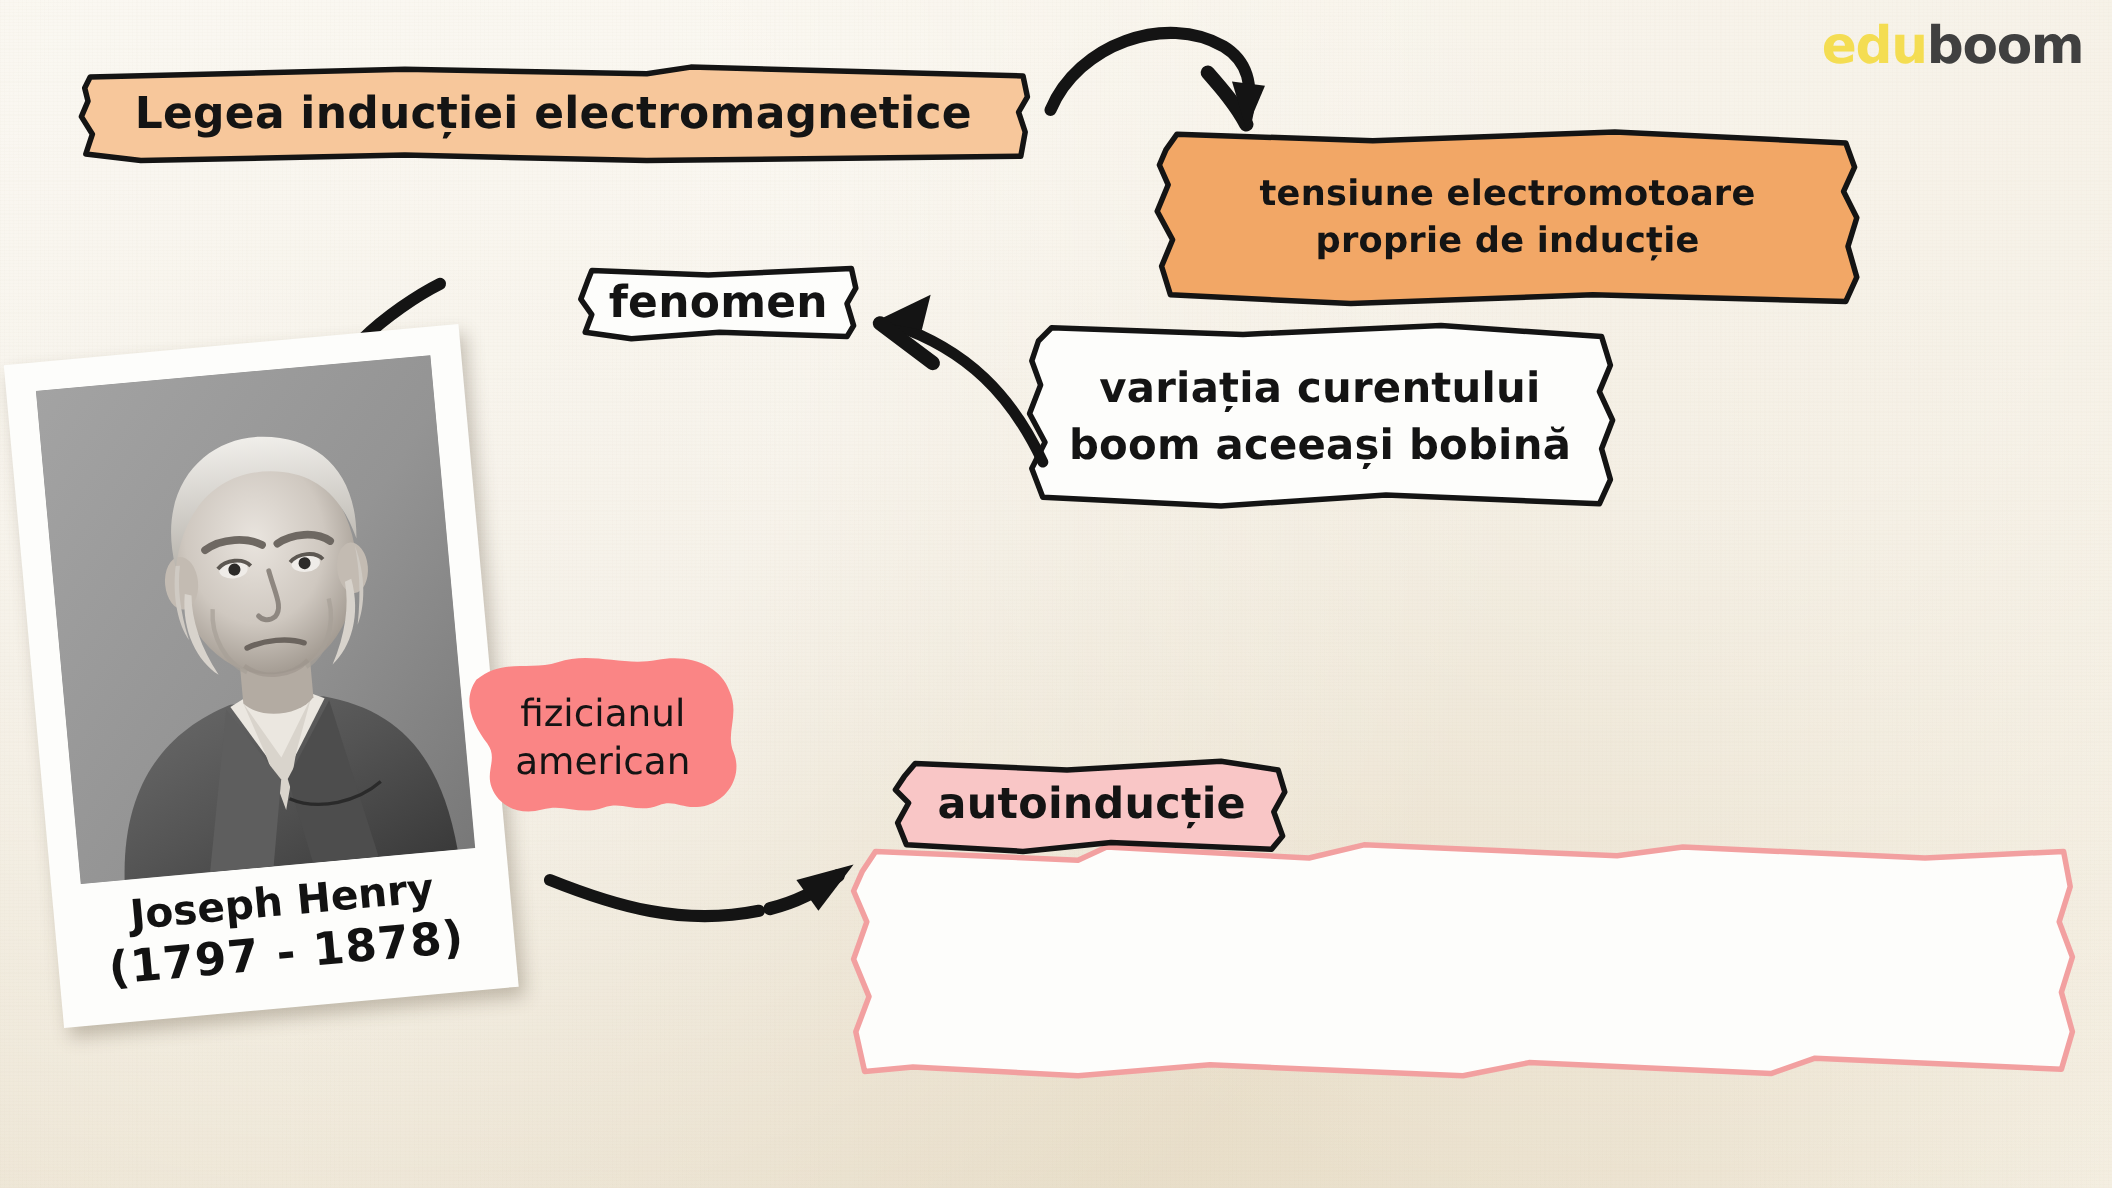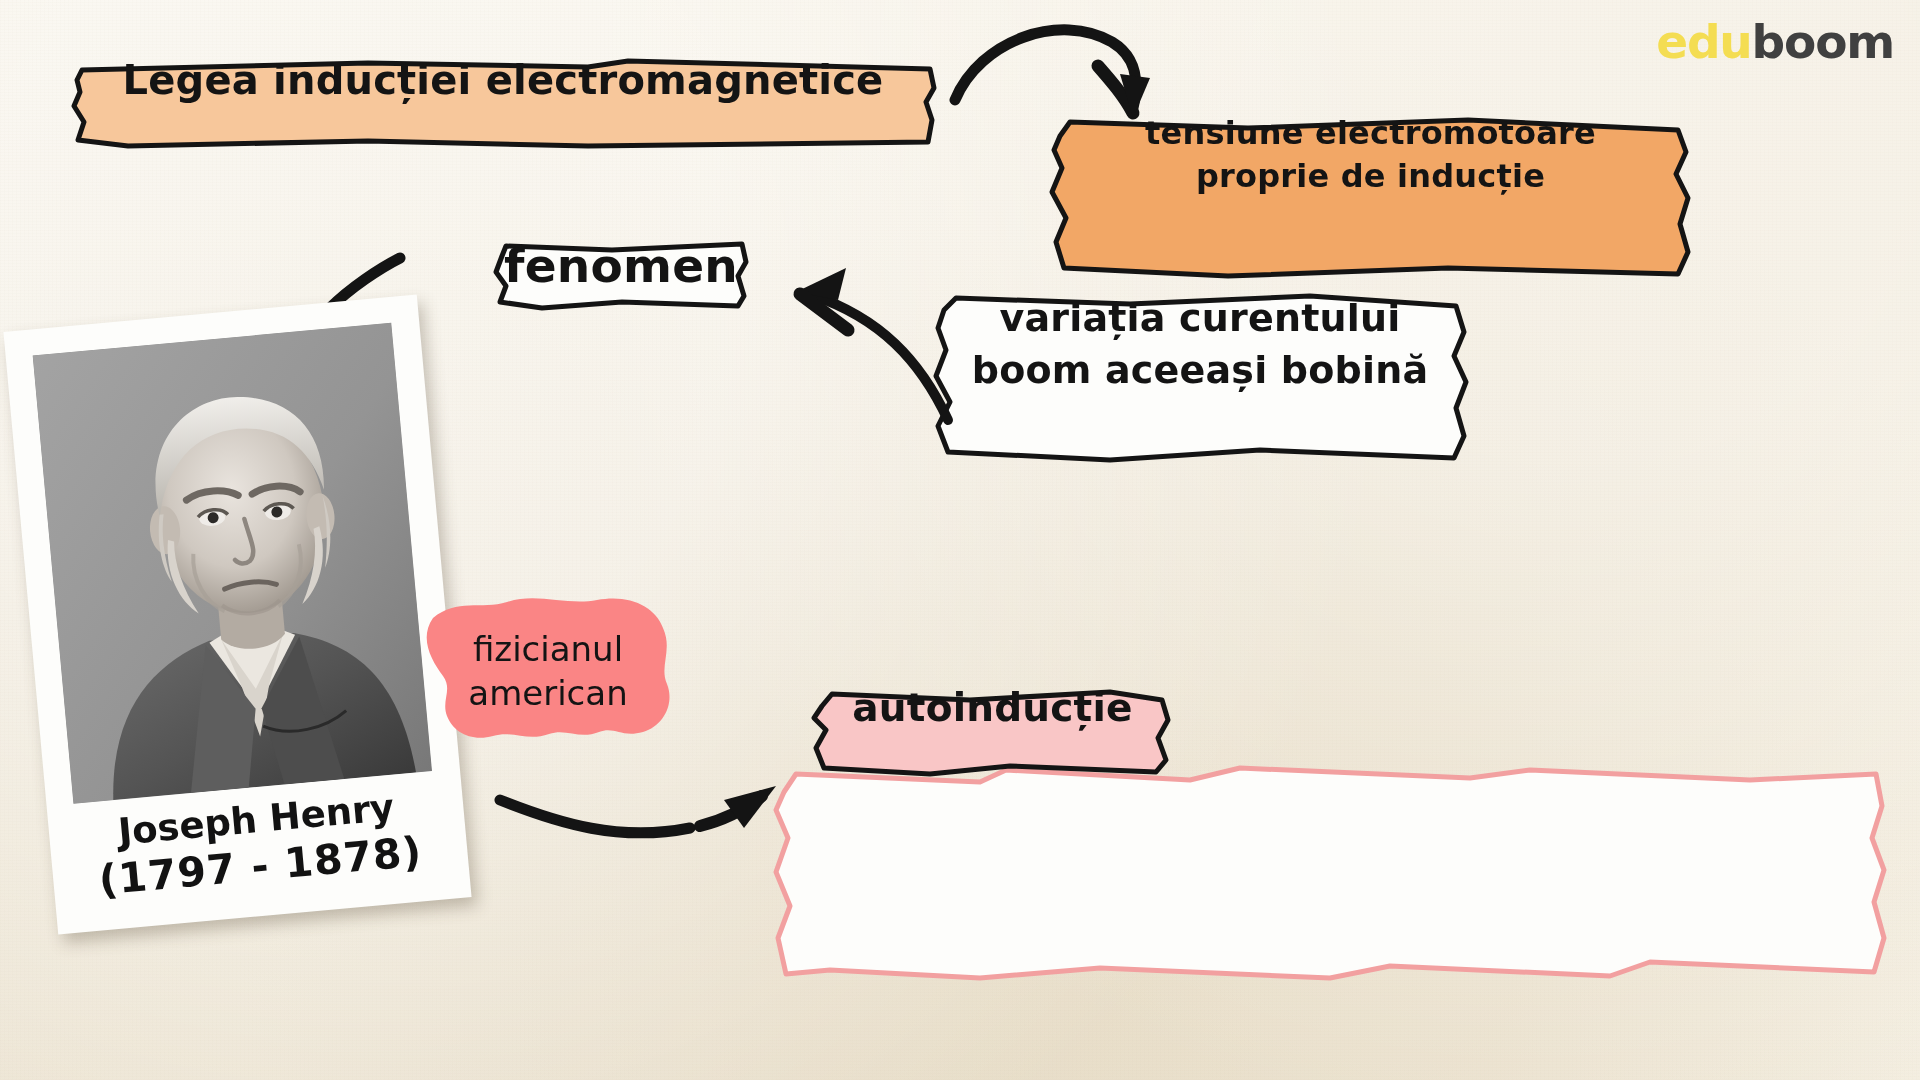--- a/index.html
+++ b/index.html
@@ -24,21 +24,21 @@
     position:absolute;inset:0;opacity:.5;pointer-events:none;
     background-image:
       repeating-linear-gradient(0deg, rgba(190,176,150,.06) 0 1px, rgba(0,0,0,0) 1px 3px),
       repeating-linear-gradient(90deg, rgba(190,176,150,.05) 0 1px, rgba(0,0,0,0) 1px 4px);
   }
   .txt{white-space:pre-line;}
 
   
   .label{
     position:absolute;
-    display:flex;align-items:flex-start;justify-content:center;
+    display:flex;align-items:center;justify-content:center;
     text-align:center;
     color:#141414;
     font-weight:700;
     letter-spacing:.2px;
     line-height:1.12;
     box-sizing:border-box;
   }
   .label .inner{position:relative;z-index:3;padding:0 10px;}
 
   
@@ -126,21 +126,21 @@
 </div>
 
 <div class="label" style="left:1048px;top:112px;width:645px;height:170px;font-size:32px;line-height:1.35;">
   <svg class="tornsvg" viewBox="0 0 645 170" preserveAspectRatio="none">
     <path d="M12,24 L22,10 L200,16 L420,8 L630,18 L638,40 L628,62 L640,86 L632,112 L640,140 L630,162 L400,156 L180,164 L16,156 L8,130 L18,106 L4,80 L14,56 L6,38 Z" fill="#f2a766" stroke="#141414" stroke-width="5" stroke-linejoin="round"></path>
   </svg>
   <span class="inner txt">tensiune electromotoare
 proprie de inducție</span>
 </div>
 
-<div class="label" style="left:492px;top:240px;width:258px;height:70px;font-size:47px;">
+<div class="label" style="left:524px;top:240px;width:258px;height:70px;font-size:40px;">
   <svg class="tornsvg" viewBox="0 0 258 70" preserveAspectRatio="none">
     <path d="M10,16 L14,6 L120,10 L250,4 L254,22 L246,36 L252,56 L246,66 L130,62 L50,68 L8,62 L14,46 L4,32 Z" fill="#fdfdfb" stroke="#141414" stroke-width="5" stroke-linejoin="round"></path>
   </svg>
   <span class="inner txt">fenomen</span>
 </div>
 
 <div class="label" style="left:930px;top:292px;width:540px;height:172px;font-size:38px;line-height:1.38;">
   <svg class="tornsvg" viewBox="0 0 540 172" preserveAspectRatio="none">
     <path d="M14,18 L26,6 L200,12 L380,4 L526,14 L534,40 L524,64 L536,90 L526,116 L534,144 L524,166 L330,158 L180,168 L18,160 L8,134 L20,110 L6,84 L16,58 L8,36 Z" fill="#fdfdfb" stroke="#141414" stroke-width="5" stroke-linejoin="round"></path>
   </svg>

